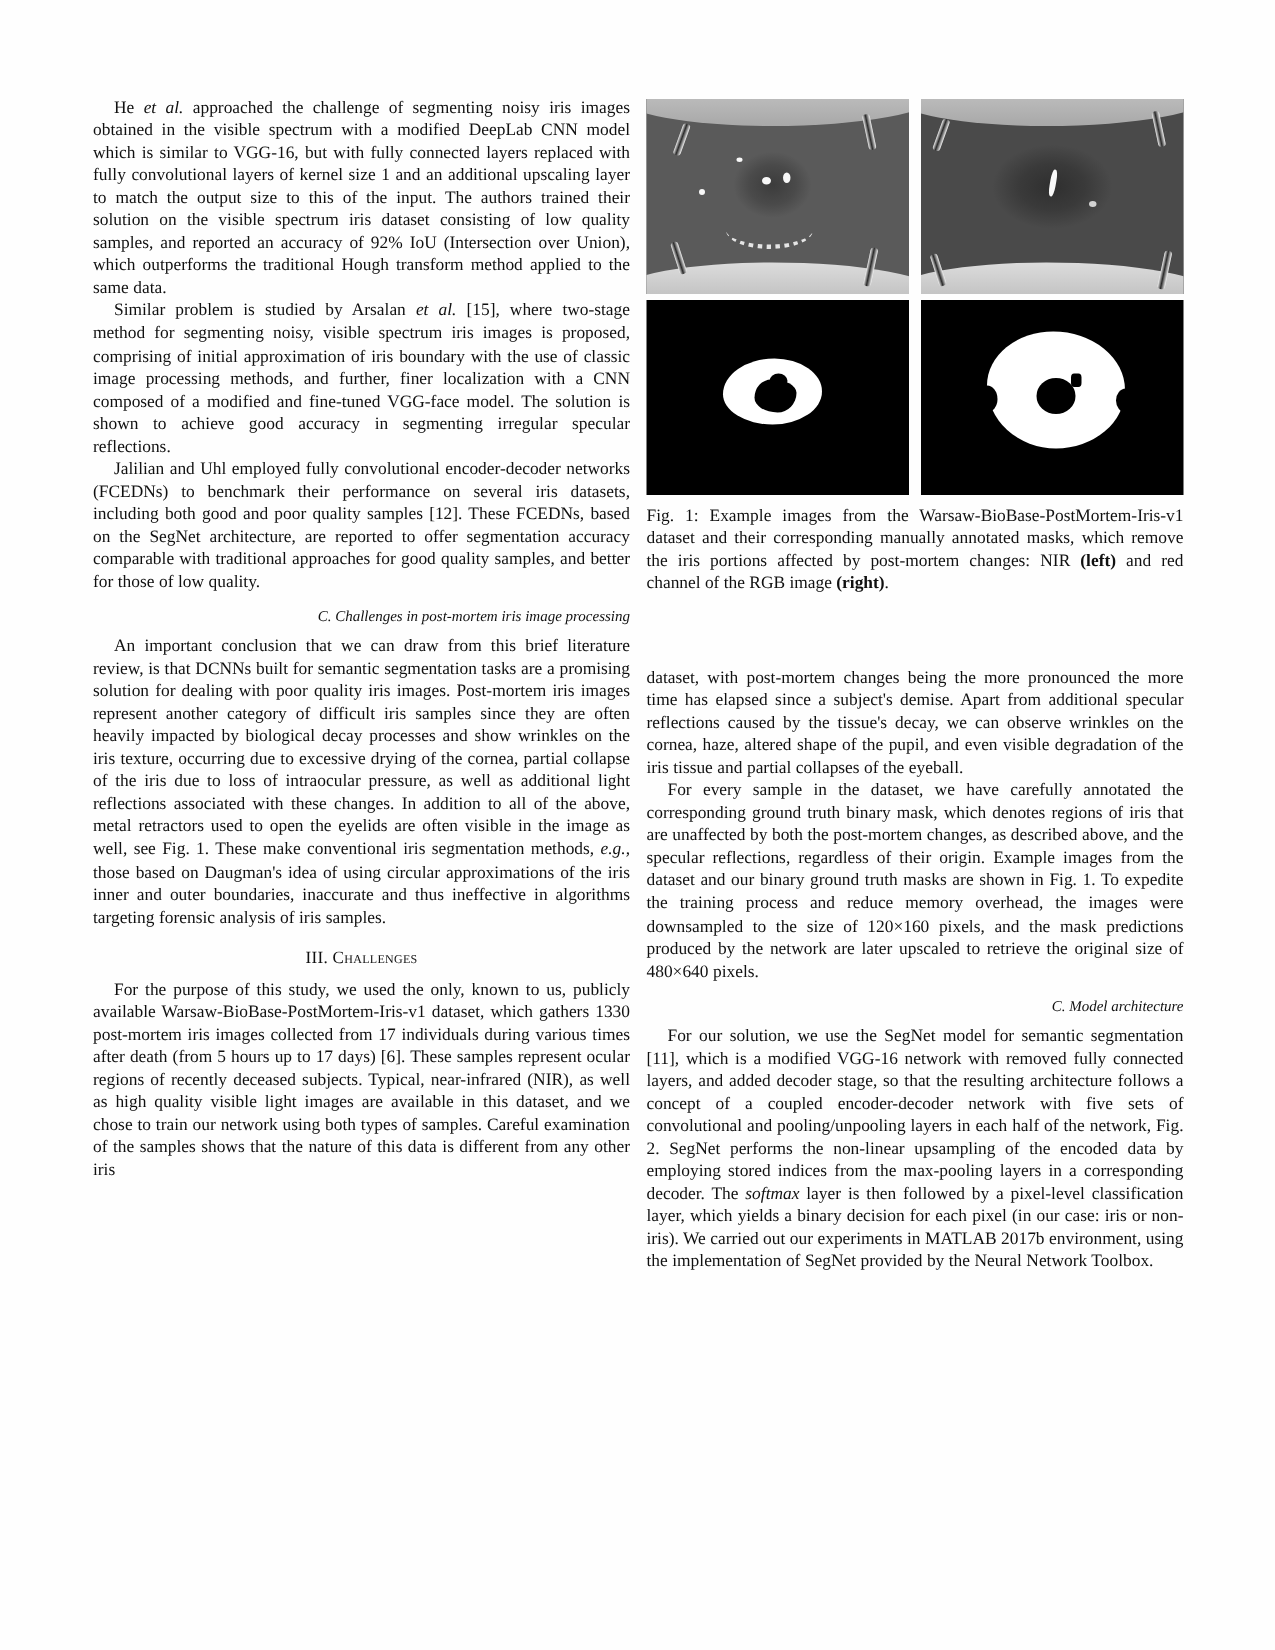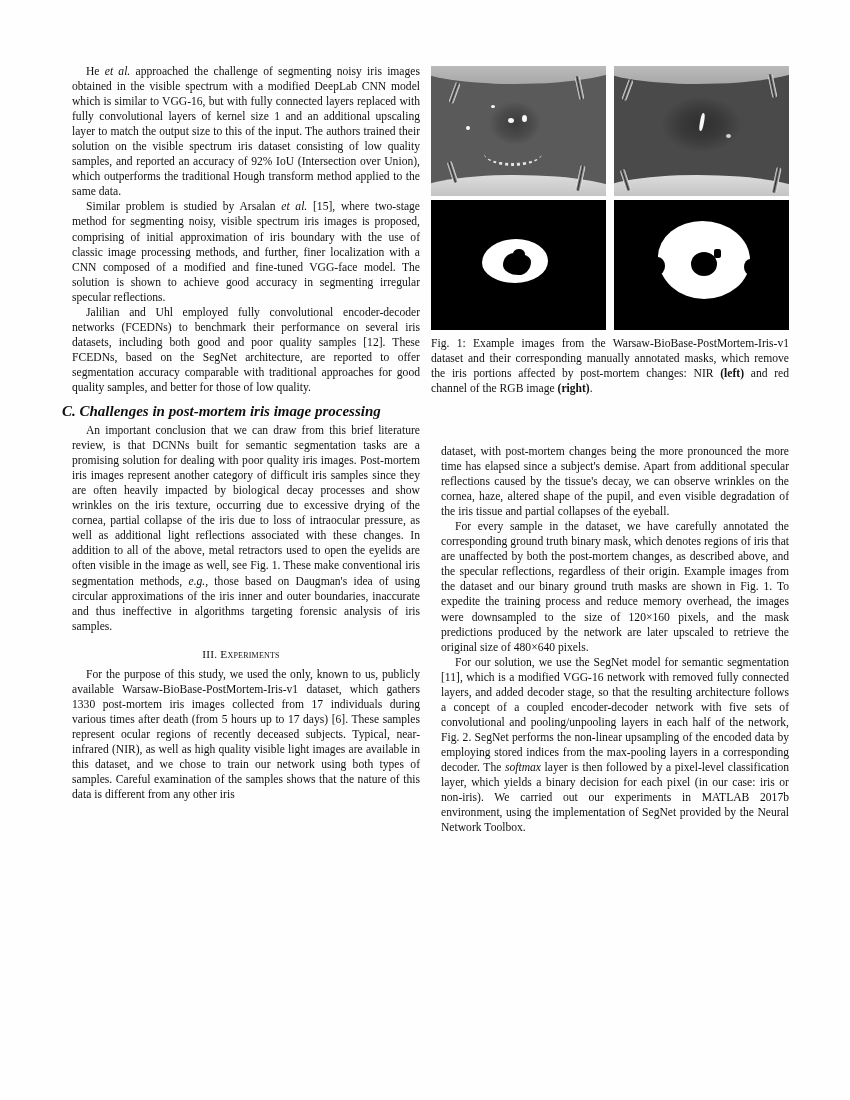--- a/index.html
+++ b/index.html
@@ -22,38 +22,38 @@
   }
   .col {
     position: absolute;
     width: 358px;
     top: 64px;
   }
   .col-left  { left: 62px; }
   .col-right { left: 431px; }
 
   p.body {
-    margin: 0 0 0 10px;
+    margin: 0 0 0 0;
     text-align: justify;
     text-justify: inter-word;
     font-size: 11.6px;
     line-height: 15.05px;
     text-indent: 14px;
     hyphens: manual;
     word-spacing: 0.1px;
   }
   p.body.noindent { text-indent: 0; }
 
   h3.subsec {
     margin: 9px 0 4px 0;
-    font-size: 15px;
+    font-size: 10px;
     font-style: italic;
-    font-weight: bold;
+    font-weight: normal;
     line-height: 15px;
-    text-align: left;
+    text-align: right;
   }
   h2.sec {
     margin: 14px 0 7px 0;
     font-size: 11.4px;
     font-weight: normal;
     text-align: center;
     font-variant: small-caps;
     letter-spacing: 0.2px;
   }
   .it { font-style: italic; }
@@ -198,21 +198,21 @@
 <div class="page">
 
   <div class="col col-left">
     <p class="body">He <span class="it">et al.</span> approached the challenge of segmenting noisy iris images obtained in the visible spectrum with a modified DeepLab CNN model which is similar to VGG-16, but with fully connected layers replaced with fully convolutional layers of kernel size 1 and an additional upscaling layer to match the output size to this of the input. The authors trained their solution on the visible spectrum iris dataset consisting of low quality samples, and reported an accuracy of 92% IoU (Intersection over Union), which outperforms the traditional Hough transform method applied to the same data.</p>
     <p class="body">Similar problem is studied by Arsalan <span class="it">et al.</span> [15], where two-stage method for segmenting noisy, visible spectrum iris images is proposed, comprising of initial approximation of iris boundary with the use of classic image processing methods, and further, finer localization with a CNN composed of a modified and fine-tuned VGG-face model. The solution is shown to achieve good accuracy in segmenting irregular specular reflections.</p>
     <p class="body">Jalilian and Uhl employed fully convolutional encoder-decoder networks (FCEDNs) to benchmark their performance on several iris datasets, including both good and poor quality samples [12]. These FCEDNs, based on the SegNet architecture, are reported to offer segmentation accuracy comparable with traditional approaches for good quality samples, and better for those of low quality.</p>
 
     <h3 class="subsec">C.  Challenges in post-mortem iris image processing</h3>
     <p class="body">An important conclusion that we can draw from this brief literature review, is that DCNNs built for semantic segmentation tasks are a promising solution for dealing with poor quality iris images. Post-mortem iris images represent another category of difficult iris samples since they are often heavily impacted by biological decay processes and show wrinkles on the iris texture, occurring due to excessive drying of the cornea, partial collapse of the iris due to loss of intraocular pressure, as well as additional light reflections associated with these changes. In addition to all of the above, metal retractors used to open the eyelids are often visible in the image as well, see Fig. 1. These make conventional iris segmentation methods, <span class="it">e.g.</span>, those based on Daugman's idea of using circular approximations of the iris inner and outer boundaries, inaccurate and thus ineffective in algorithms targeting forensic analysis of iris samples.</p>
 
-    <h2 class="sec">III.  Experiments</h2>
+    <h2 class="sec">III.  Challenges</h2>
 
     <p class="body">For the purpose of this study, we used the only, known to us, publicly available Warsaw-BioBase-PostMortem-Iris-v1 dataset, which gathers 1330 post-mortem iris images collected from 17 individuals during various times after death (from 5 hours up to 17 days) [6]. These samples represent ocular regions of recently deceased subjects. Typical, near-infrared (NIR), as well as high quality visible light images are available in this dataset, and we chose to train our network using both types of samples. Careful examination of the samples shows that the nature of this data is different from any other iris</p>
   </div>
 
   <div class="figure">
     <div class="fig-grid">
 
       <div class="panel eye-nir">
         <div class="lid-top"></div>
         <div class="lid-bot"></div>
@@ -254,16 +254,17 @@
     </div>
 
     <div class="fig-caption">Fig. 1: Example images from the Warsaw-BioBase-PostMortem-Iris-v1 dataset and their corresponding manually annotated masks, which remove the iris portions affected by post-mortem changes: NIR <span class="bd">(left)</span> and red channel of the RGB image <span class="bd">(right)</span>.</div>
   </div>
 
   <div class="col col-right" style="top:444px;">
     <p class="body noindent">dataset, with post-mortem changes being the more pronounced the more time has elapsed since a subject's demise. Apart from additional specular reflections caused by the tissue's decay, we can observe wrinkles on the cornea, haze, altered shape of the pupil, and even visible degradation of the iris tissue and partial collapses of the eyeball.</p>
 
     <p class="body">For every sample in the dataset, we have carefully annotated the corresponding ground truth binary mask, which denotes regions of iris that are unaffected by both the post-mortem changes, as described above, and the specular reflections, regardless of their origin. Example images from the dataset and our binary ground truth masks are shown in Fig. 1. To expedite the training process and reduce memory overhead, the images were downsampled to the size of 120×160 pixels, and the mask predictions produced by the network are later upscaled to retrieve the original size of 480×640 pixels.</p>
 
+    <h3 class="subsec">C.  Model architecture</h3>
     <p class="body">For our solution, we use the SegNet model for semantic segmentation [11], which is a modified VGG-16 network with removed fully connected layers, and added decoder stage, so that the resulting architecture follows a concept of a coupled encoder-decoder network with five sets of convolutional and pooling/unpooling layers in each half of the network, Fig. 2. SegNet performs the non-linear upsampling of the encoded data by employing stored indices from the max-pooling layers in a corresponding decoder. The <span class="it">softmax</span> layer is then followed by a pixel-level classification layer, which yields a binary decision for each pixel (in our case: iris or non-iris). We carried out our experiments in MATLAB 2017b environment, using the implementation of SegNet provided by the Neural Network Toolbox.</p>
   </div>
 
 </div>
 
 </body></html>

